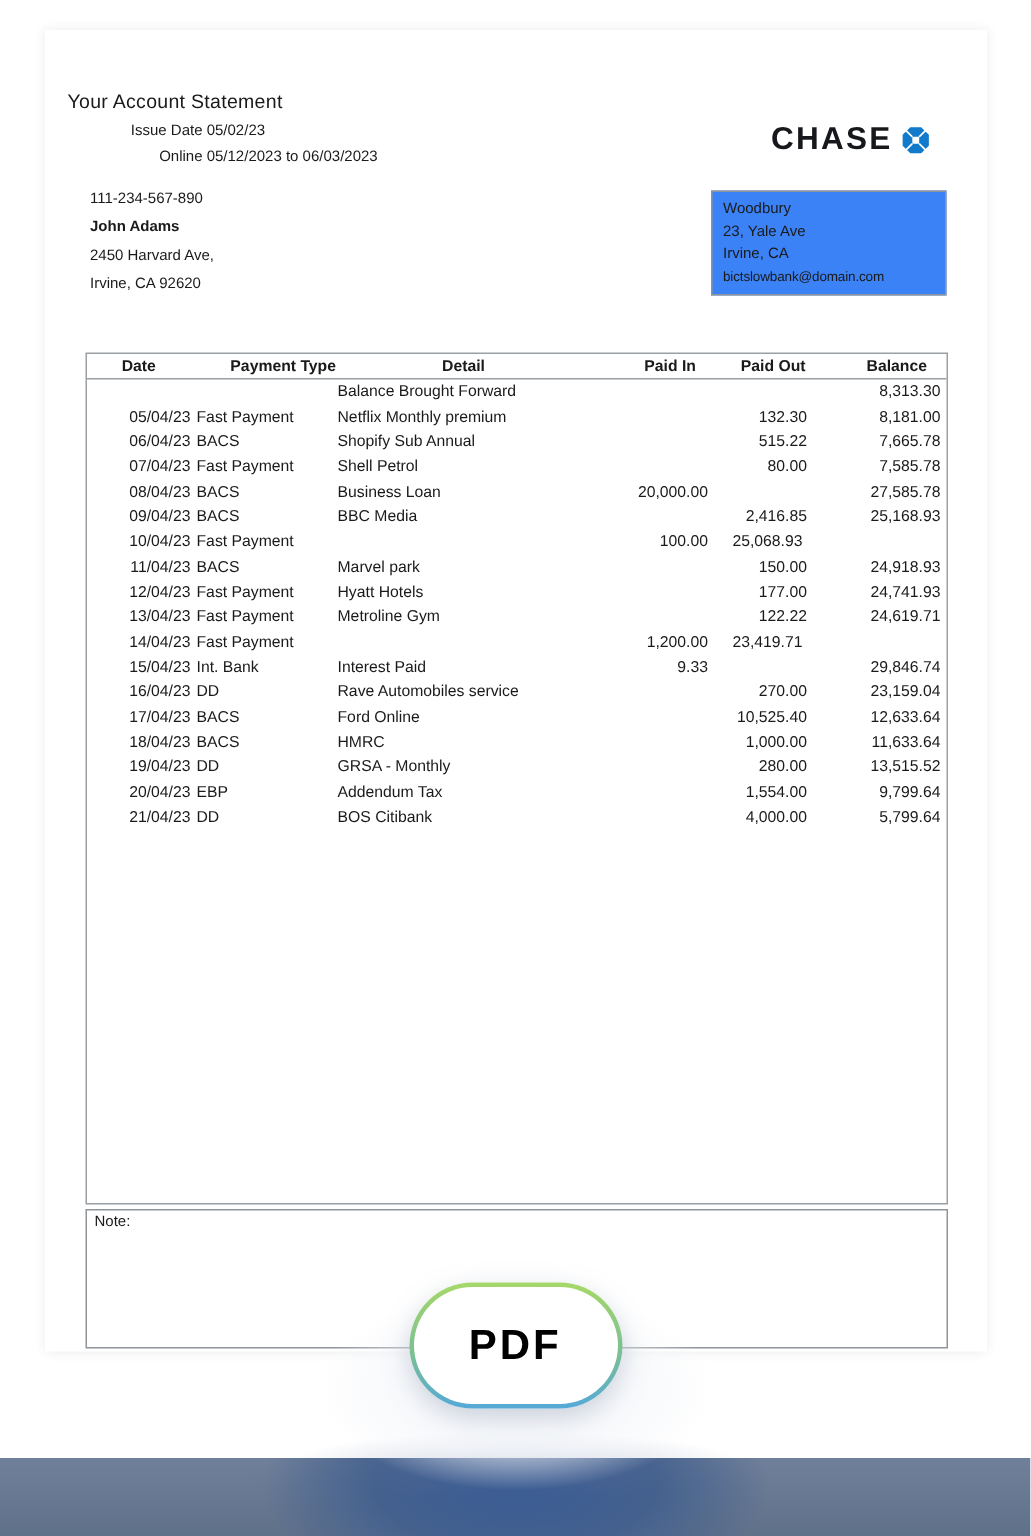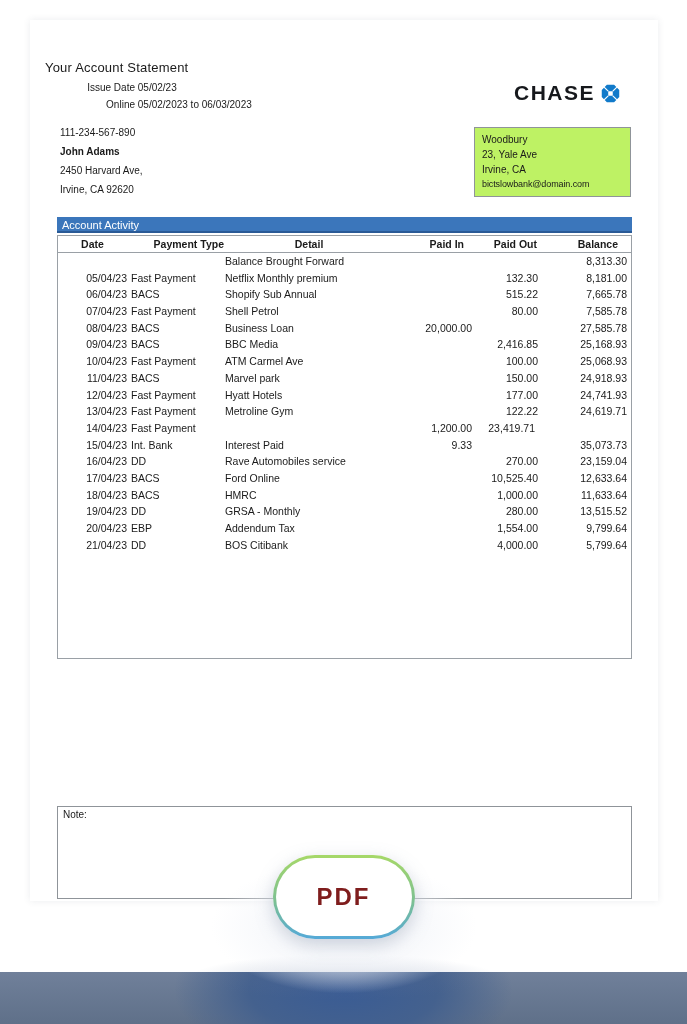--- a/index.html
+++ b/index.html
@@ -39,32 +39,32 @@
   .brand { position:absolute; top:61px; right:38px; display:flex; align-items:center; gap:6px; }
   .brand-text { font-size:21px; font-weight:bold; letter-spacing:1.5px; color:#16181c; }
   .brand svg { width:19px; height:19px; }
 
   .acct { position:absolute; left:30px; top:103px; font-size:10px; line-height:19px; }
   .acct .bold { font-weight:bold; }
 
   .branch-box {
     position:absolute; left:444px; top:107px; width:157px; height:70px;
     border:1px solid #8f9499; padding:4px 7px; font-size:10px; line-height:15px;
-    background:#bef264;
+    background:#3b82f6;
   }
   .branch-box .email { font-size:9px; letter-spacing:-0.1px; }
 
   .activity-bar {
     position:absolute; left:27px; top:197px; width:575px; height:16px;
     background:#3B76BB; border-bottom:2px solid #2A5A96;
     color:#ffffff; font-size:11px; line-height:16px; padding-left:5px;
   }
 
   .table {
-    position:absolute; left:27px; top:215px; width:575px; height:424px;
+    position:absolute; left:27px; top:215px; width:575px; height:568px;
     border:1px solid #9aa0a6; background:#fff;
   }
   .thead, .trow {
     display:grid;
     grid-template-columns:69px 97px 170px 79px 66px 92px;
     width:573px;
   }
   .thead { height:17px; line-height:16px; border-bottom:1px solid #9aa0a6; font-weight:bold; font-size:10.5px; }
   .h-date    { text-align:center; }
   .h-type    { text-align:right; padding-left:7px; }
@@ -96,41 +96,41 @@
   .pdf-btn {
     position:absolute; left:50%; top:855px; transform:translateX(-50%); z-index:3;
     width:142px; height:84px; border:none; border-radius:42px; padding:3px;
     background:linear-gradient(180deg, #A6D868 0%, #7cc092 55%, #55A9D8 100%);
     cursor:pointer;
     box-shadow:0 6px 18px rgba(120,135,160,0.35);
   }
   .pdf-inner {
     display:flex; align-items:center; justify-content:center;
     width:100%; height:100%; border-radius:39px; background:#ffffff;
-    font-size:24px; font-weight:bold; letter-spacing:2px; color:#7f1d1d;
+    font-size:28px; font-weight:bold; letter-spacing:2px; color:#000000;
     font-family:"Liberation Sans", sans-serif;
   }
 </style>
 </head>
 <body>
 
 <div class="bottom-band"></div>
 <div class="band-shadow"></div>
 
 <div class="page">
 
   <div class="title">Your Account Statement</div>
 
   <div class="meta issue">
     <span class="mlabel">Issue Date</span>
     <span class="mvalue">05/02/23</span>
   </div>
   <div class="meta period">
     <span class="mlabel">Online</span>
-    <span class="mvalue">05/02/2023 to 06/03/2023</span>
+    <span class="mvalue">05/12/2023 to 06/03/2023</span>
   </div>
 
   <div class="brand">
     <span class="brand-text">CHASE</span>
     <svg viewBox="0 0 100 100" aria-hidden="true">
       <path fill="#117ACA" fill-rule="evenodd" d="M31,4 H69 L96,31 V69 L69,96 H31 L4,69 V31 Z M38,38 H62 V62 H38 Z"></path>
       <g stroke="#ffffff" stroke-width="6">
         <line x1="38" y1="38" x2="16" y2="16"></line>
         <line x1="62" y1="38" x2="84" y2="16"></line>
         <line x1="62" y1="62" x2="84" y2="84"></line>
@@ -146,21 +146,20 @@
     <div>Irvine, CA 92620</div>
   </div>
 
   <div class="branch-box">
     <div>Woodbury</div>
     <div>23, Yale Ave</div>
     <div>Irvine, CA</div>
     <div class="email">bictslowbank@domain.com</div>
   </div>
 
-  <div class="activity-bar">Account Activity</div>
 
   <div class="table">
     <div class="thead">
       <span class="h-date">Date</span>
       <span class="h-type">Payment Type</span>
       <span class="h-detail">Detail</span>
       <span class="h-paid_in">Paid In</span>
       <span class="h-paid_out">Paid Out</span>
       <span class="h-balance">Balance</span>
     </div>
@@ -209,21 +208,20 @@
           <span class="c c-date">09/04/23</span>
           <span class="c c-type">BACS</span>
           <span class="c c-detail">BBC Media</span>
           <span class="c c-paid_in"></span>
           <span class="c c-paid_out">2,416.85</span>
           <span class="c c-balance">25,168.93</span>
         </div>
         <div class="trow">
           <span class="c c-date">10/04/23</span>
           <span class="c c-type">Fast Payment</span>
-          <span class="c c-detail">ATM Carmel Ave</span>
           <span class="c c-paid_in"></span>
           <span class="c c-paid_out">100.00</span>
           <span class="c c-balance">25,068.93</span>
         </div>
         <div class="trow">
           <span class="c c-date">11/04/23</span>
           <span class="c c-type">BACS</span>
           <span class="c c-detail">Marvel park</span>
           <span class="c c-paid_in"></span>
           <span class="c c-paid_out">150.00</span>
@@ -251,21 +249,21 @@
           <span class="c c-paid_in"></span>
           <span class="c c-paid_out">1,200.00</span>
           <span class="c c-balance">23,419.71</span>
         </div>
         <div class="trow">
           <span class="c c-date">15/04/23</span>
           <span class="c c-type">Int. Bank</span>
           <span class="c c-detail">Interest Paid</span>
           <span class="c c-paid_in">9.33</span>
           <span class="c c-paid_out"></span>
-          <span class="c c-balance">35,073.73</span>
+          <span class="c c-balance">29,846.74</span>
         </div>
         <div class="trow">
           <span class="c c-date">16/04/23</span>
           <span class="c c-type">DD</span>
           <span class="c c-detail">Rave Automobiles service</span>
           <span class="c c-paid_in"></span>
           <span class="c c-paid_out">270.00</span>
           <span class="c c-balance">23,159.04</span>
         </div>
         <div class="trow">

